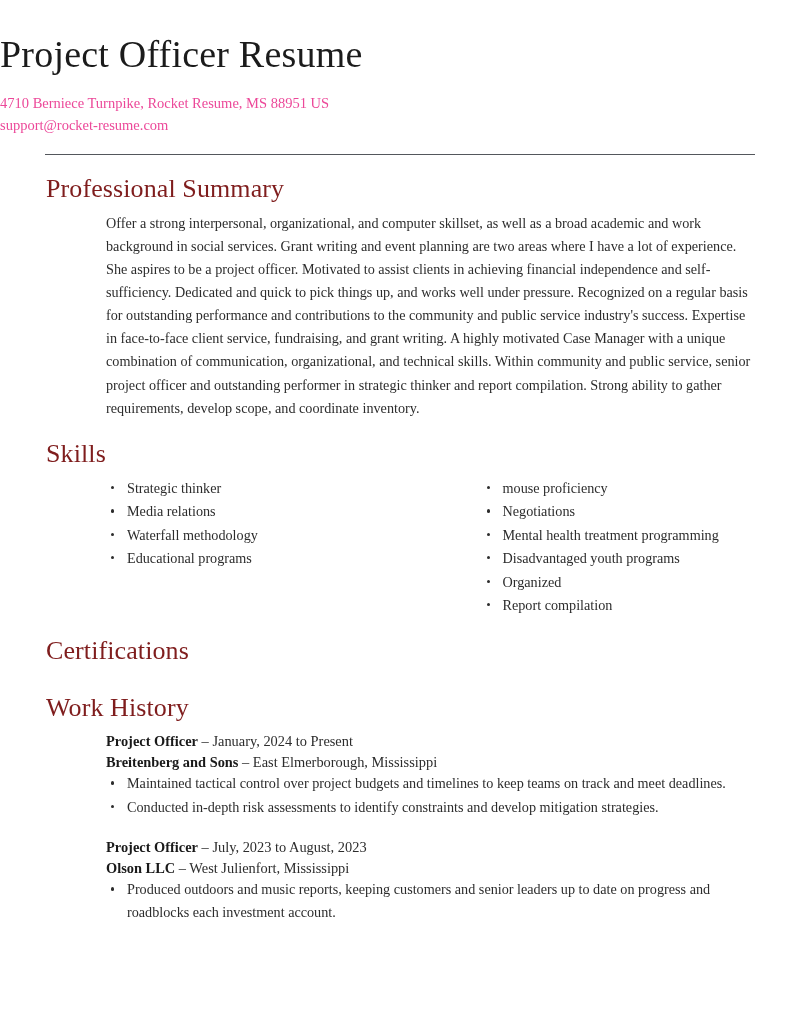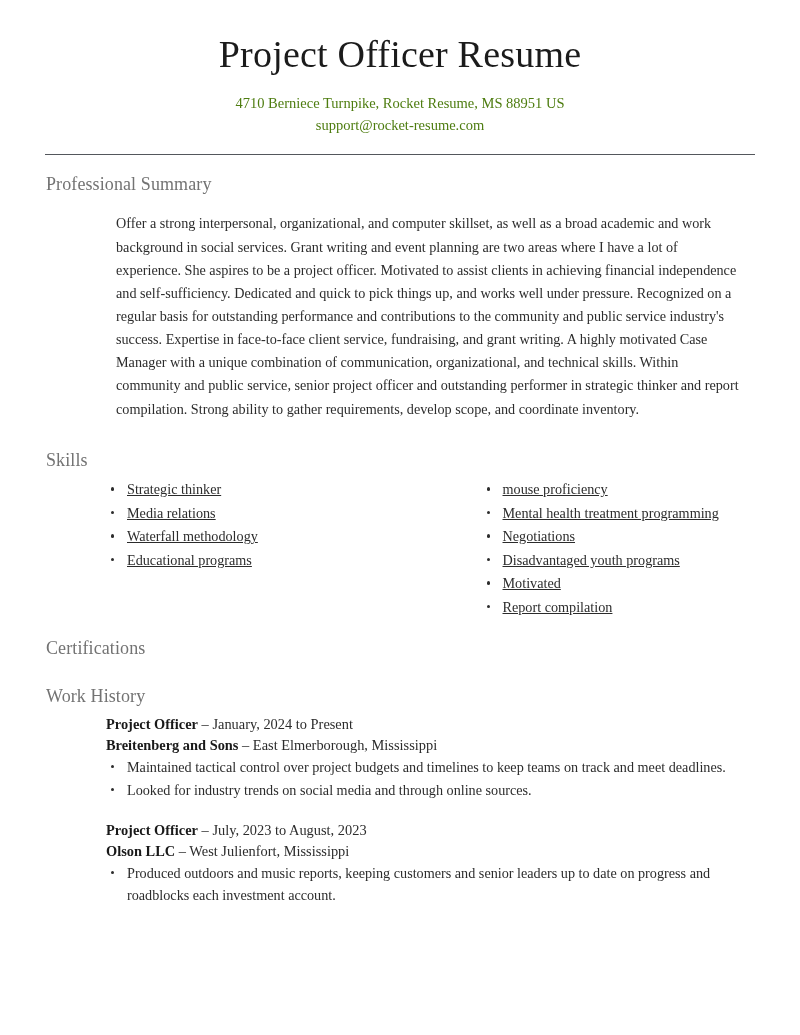--- a/index.html
+++ b/index.html
@@ -19,68 +19,67 @@
   }
 
   .page {
     width: 800px;
     padding: 0;
     position: relative;
   }
 
   
   .resume-header {
-    text-align: center;
     padding-top: 34px;
   }
   .resume-title {
     font-size: 38px;
     font-weight: 400;
     line-height: 1.1;
     letter-spacing: 0.2px;
     color: #1b1b1b;
     margin: 0 0 16px 0;
   }
   .contact-line {
     font-size: 14.5px;
     line-height: 1.55;
-    color: #4d7c0f;
+    color: #ec4899;
     margin: 0;
   }
 
   .header-rule {
     height: 0;
     border-top: 1.6px solid #54575c;
     margin: 17px 45px 0 45px;
   }
 
   
   .section {
     margin: 0;
     padding: 0 45px 0 46px;
   }
   .section-heading {
-    font-size: 18px;
+    font-size: 26px;
     font-weight: 400;
     line-height: 1.15;
-    color: #737373;
+    color: #7f1d1d;
     margin: 0;
     padding: 19px 0 8px 0;
     letter-spacing: 0.1px;
   }
   .section-body {
     padding-left: 60px;
   }
 
   
   .summary-text {
     font-size: 14.2px;
     line-height: 1.63;
     color: #2c2c2c;
-    margin: 10px;
+    margin: 0;
     text-align: left;
   }
 
   
   ul.bullets {
     list-style: none;
     margin: 0;
     padding: 0;
   }
   ul.bullets > li {
@@ -99,21 +98,20 @@
     width: 3.4px;
     height: 3.4px;
     border-radius: 50%;
     background: #2c2c2c;
   }
 
   
   .skills-columns {
     display: flex;
     padding-left: 60px;
-    text-decoration: underline;
   }
   .skills-col {
     width: 50%;
   }
   .skills-col.right {
     padding-left: 51px;
   }
 
   
   .cert-list { padding-left: 60px; }
@@ -168,24 +166,24 @@
         <ul class="bullets">
           <li>Strategic thinker</li>
           <li>Media relations</li>
           <li>Waterfall methodology</li>
           <li>Educational programs</li>
         </ul>
       </div>
       <div class="skills-col right">
         <ul class="bullets">
           <li>mouse proficiency</li>
+          <li>Negotiations</li>
           <li>Mental health treatment programming</li>
-          <li>Negotiations</li>
           <li>Disadvantaged youth programs</li>
-          <li>Motivated</li>
+          <li>Organized</li>
           <li>Report compilation</li>
         </ul>
       </div>
     </div>
   </section>
 
   <section class="section">
     <h2 class="section-heading">Certifications</h2>
   </section>
 
@@ -195,21 +193,21 @@
 
       <div class="job">
         <p class="job-line">
           <span class="strong">Project Officer</span><span class="dash"> – </span><span>January, 2024 to Present</span>
         </p>
         <p class="job-line">
           <span class="strong">Breitenberg and Sons</span><span class="dash"> – </span><span>East Elmerborough, Mississippi</span>
         </p>
         <ul class="bullets job-bullets">
           <li>Maintained tactical control over project budgets and timelines to keep teams on track and meet deadlines.</li>
-          <li>Looked for industry trends on social media and through online sources.</li>
+          <li>Conducted in-depth risk assessments to identify constraints and develop mitigation strategies.</li>
         </ul>
       </div>
 
       <div class="job">
         <p class="job-line">
           <span class="strong">Project Officer</span><span class="dash"> – </span><span>July, 2023 to August, 2023</span>
         </p>
         <p class="job-line">
           <span class="strong">Olson LLC</span><span class="dash"> – </span><span>West Julienfort, Mississippi</span>
         </p>

